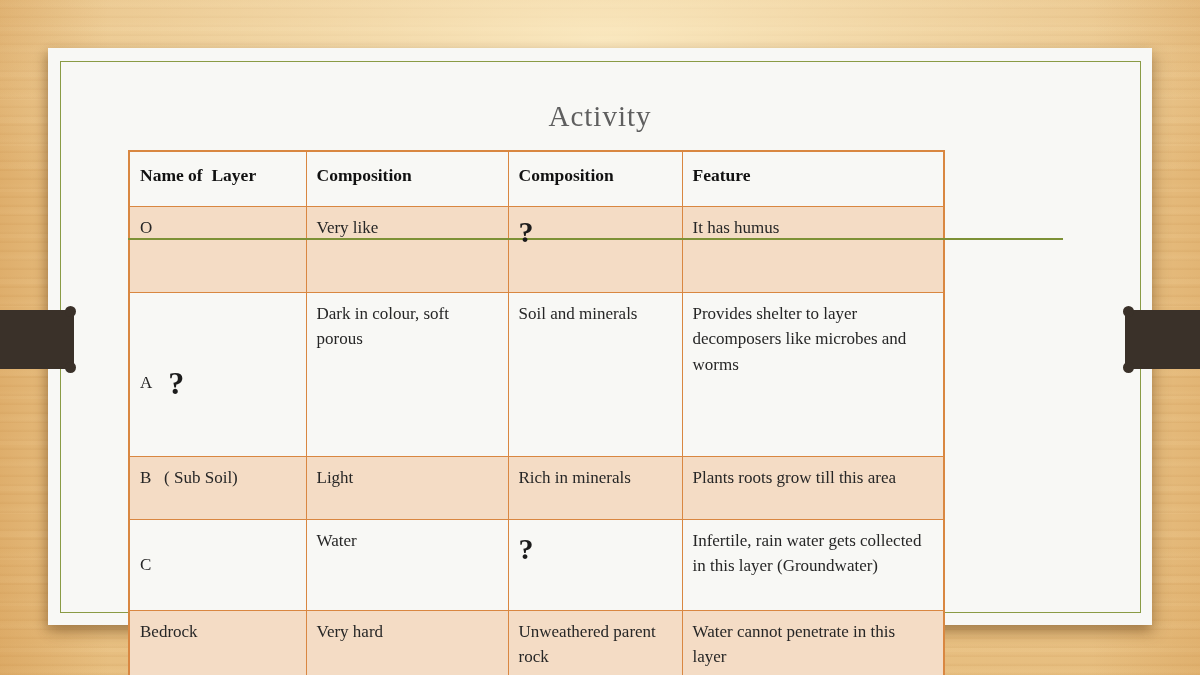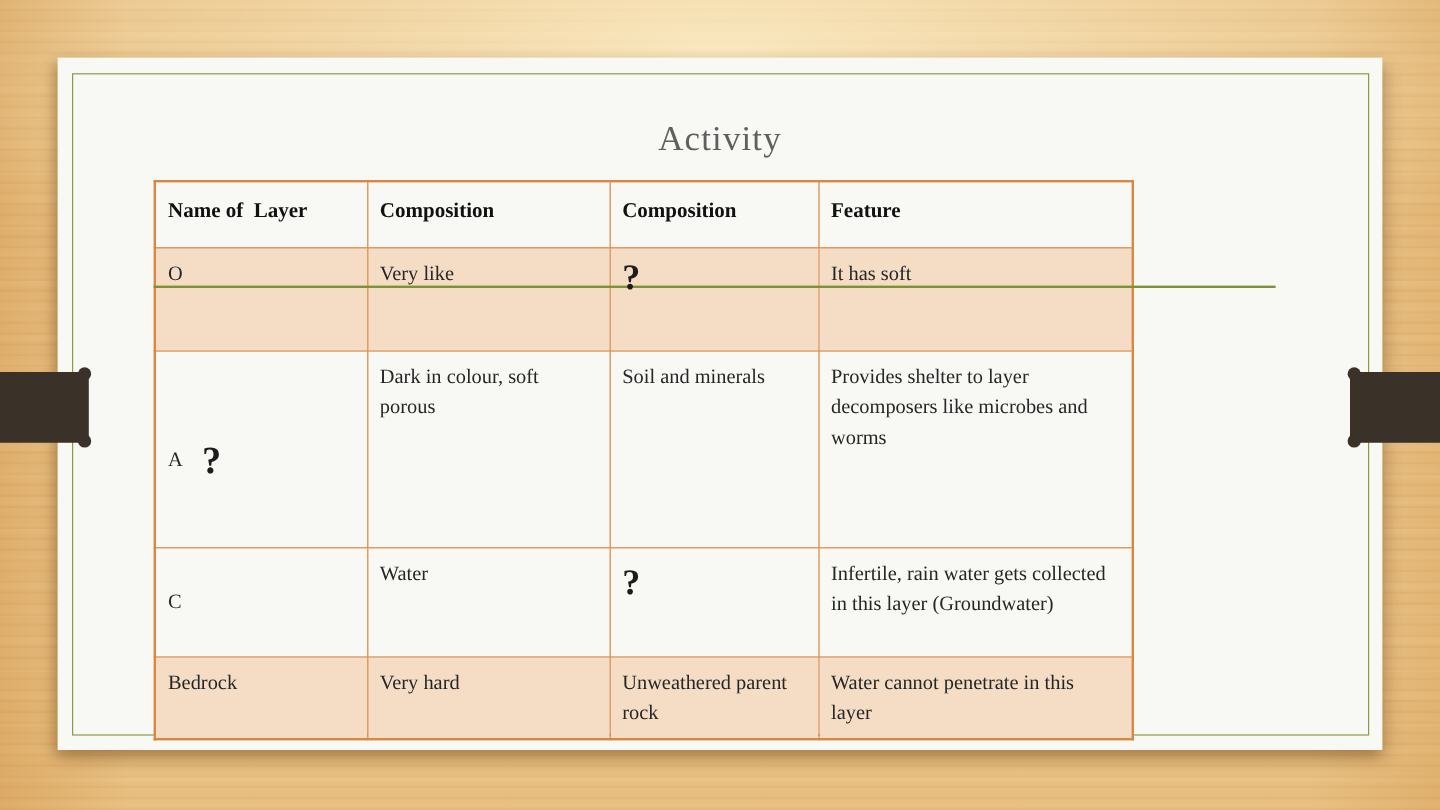--- a/index.html
+++ b/index.html
@@ -96,35 +96,41 @@
         <th>Name of  Layer</th>
         <th>Composition</th>
         <th>Composition</th>
         <th>Feature</th>
       </tr>
 
       <tr class="shaded" style="height:86px">
         <td><span>O</span></td>
         <td>Very like</td>
         <td class="qcell"><span class="qmark">?</span></td>
-        <td>It has soft</td>
+        <td>It has humus</td>
       </tr>
 
       <tr style="height:92px">
         <td>
           <div class="a-wrap">
             <span>A</span>
             <span class="qmark">?</span>
           </div>
         </td>
         <td>Dark in colour, soft porous</td>
         <td>Soil and minerals</td>
         <td>Provides shelter to layer decomposers like microbes and worms</td>
       </tr>
 
+      <tr class="shaded" style="height:63px">
+        <td>B   ( Sub Soil)</td>
+        <td>Light</td>
+        <td>Rich in minerals</td>
+        <td>Plants roots grow till this area</td>
+      </tr>
 
       <tr style="height:91px">
         <td class="c-cell"><span>C</span></td>
         <td>Water</td>
         <td class="qcell" style="padding-top:12px"><span class="qmark">?</span></td>
         <td>Infertile, rain water gets collected in this layer (Groundwater)</td>
       </tr>
 
       <tr class="shaded" style="height:69px">
         <td>Bedrock</td>

